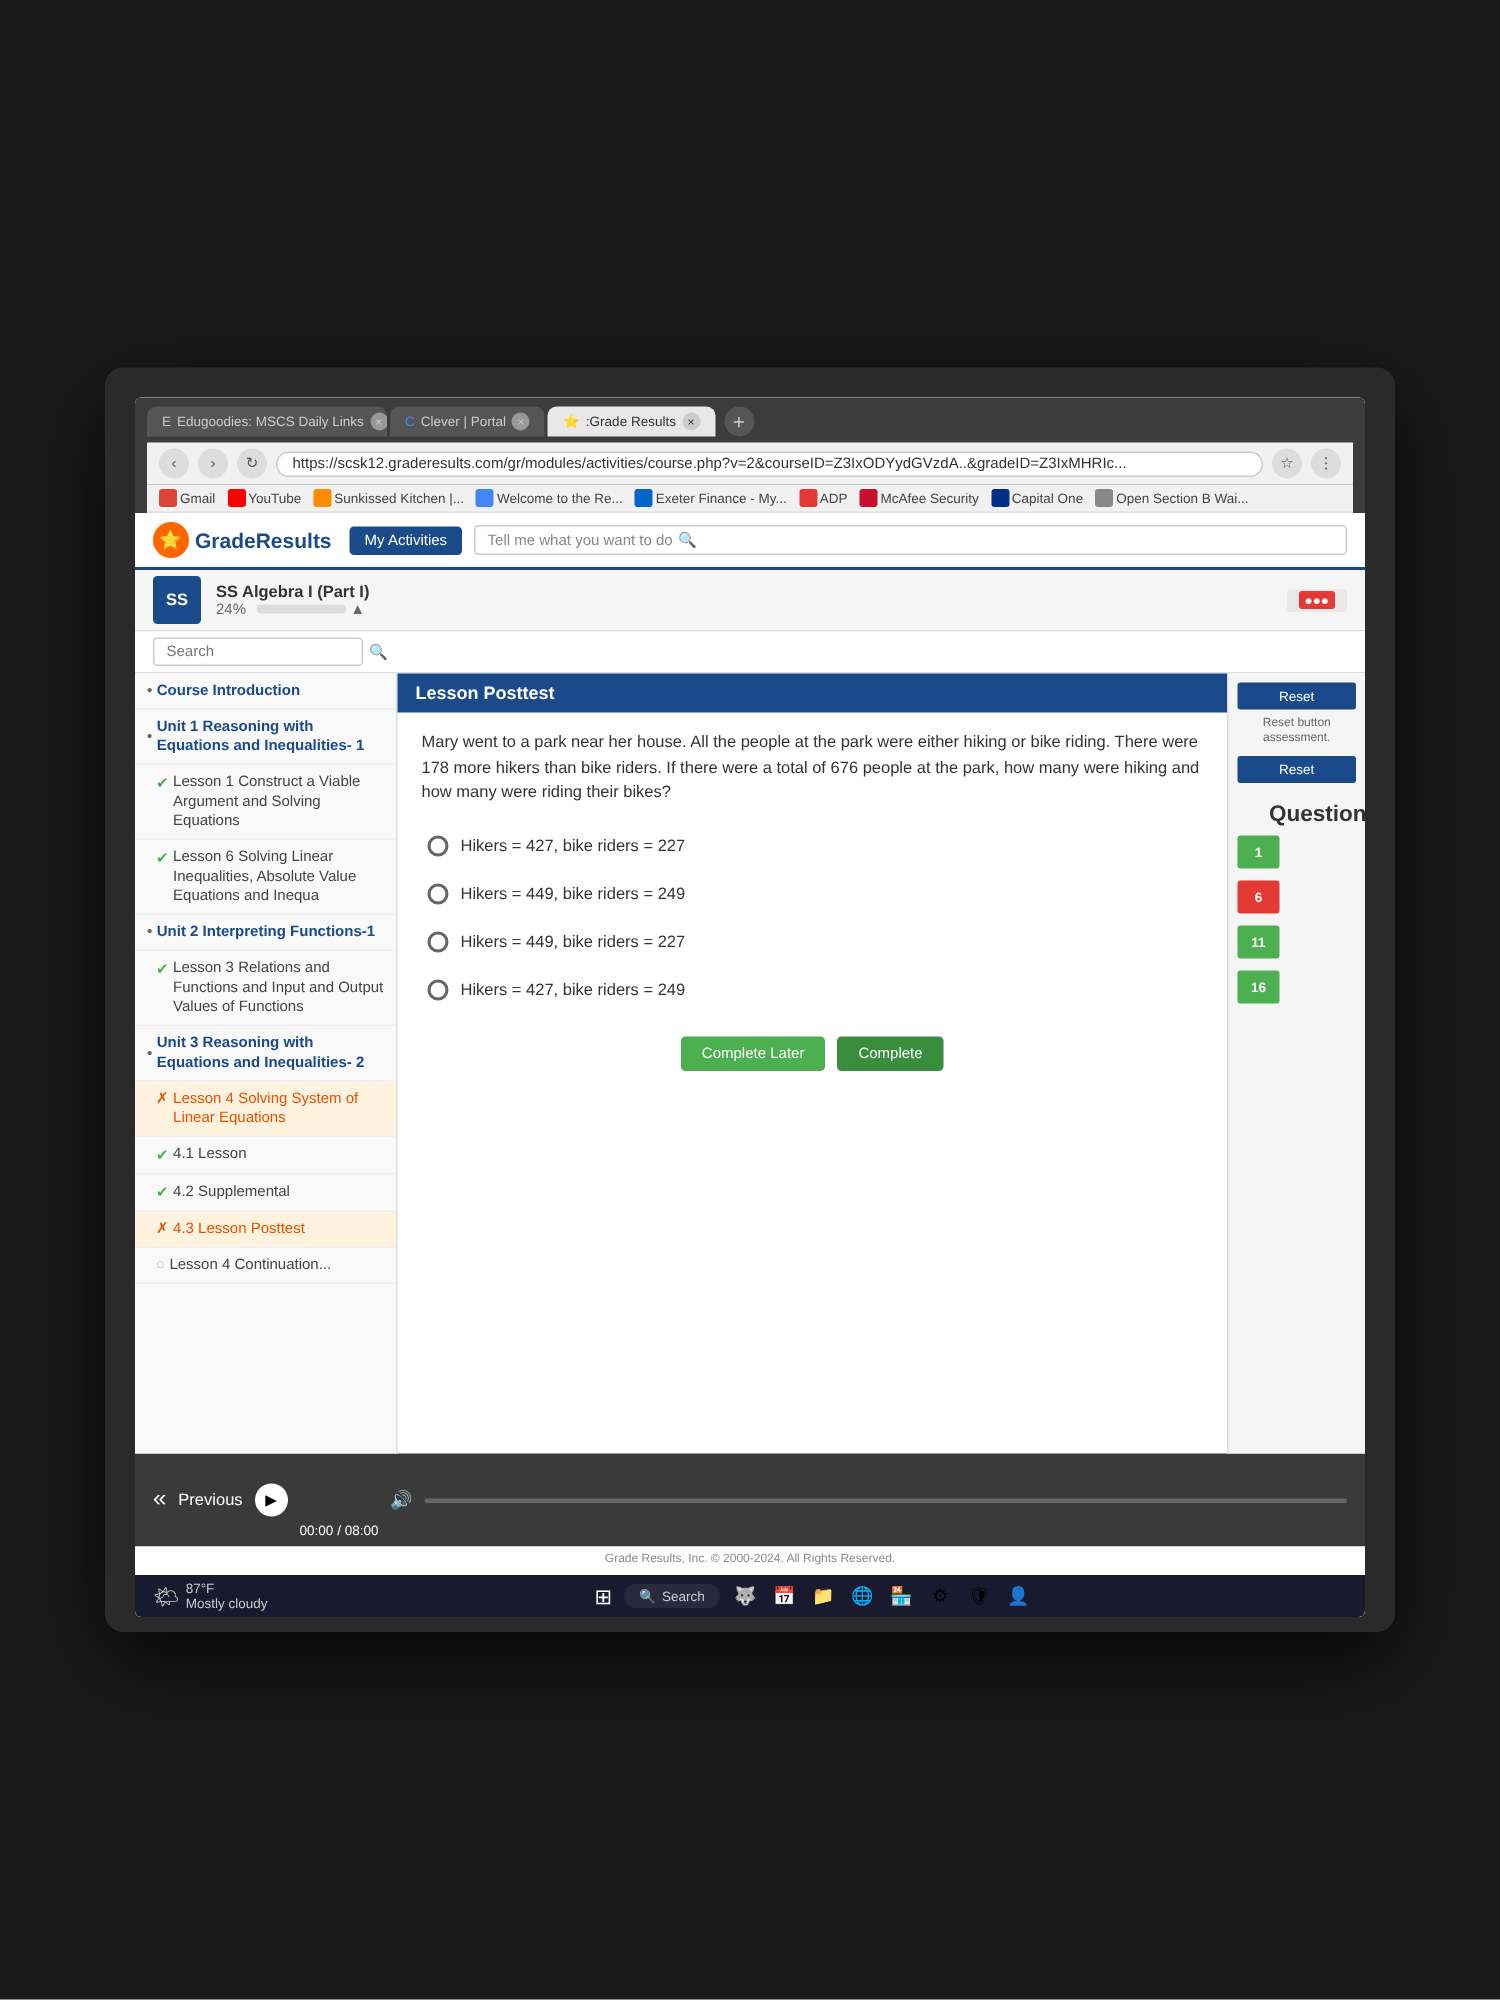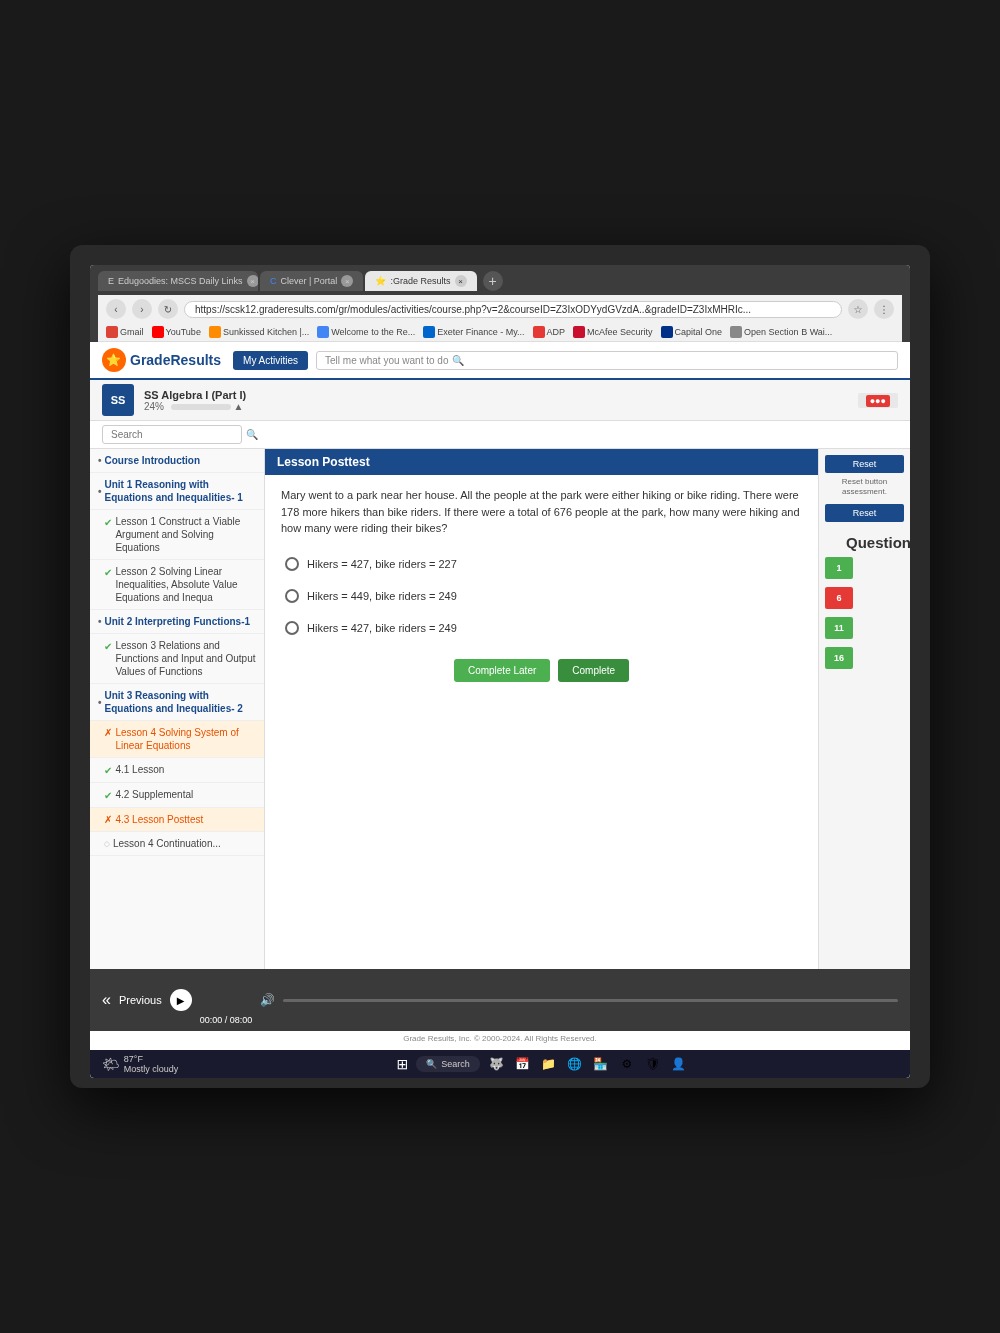--- a/index.html
+++ b/index.html
@@ -710,21 +710,21 @@
         <div class="sidebar-item unit-header">
           <span class="bullet">•</span>
           <span>Unit 1 Reasoning with Equations and Inequalities- 1</span>
         </div>
         <div class="sidebar-item lesson">
           <span class="check-icon">✔</span>
           <span>Lesson 1 Construct a Viable Argument and Solving Equations</span>
         </div>
         <div class="sidebar-item lesson">
           <span class="check-icon">✔</span>
-          <span>Lesson 2 Solving Linear Inequalities, Absolute Value Equations and Inequa</span>
+          <span>Lesson 6 Solving Linear Inequalities, Absolute Value Equations and Inequa</span>
         </div>
         <div class="sidebar-item unit-header">
           <span class="bullet">•</span>
           <span>Unit 2 Interpreting Functions-1</span>
         </div>
         <div class="sidebar-item lesson">
           <span class="check-icon">✔</span>
           <span>Lesson 3 Relations and Functions and Input and Output Values of Functions</span>
         </div>
         <div class="sidebar-item unit-header">
@@ -766,20 +766,24 @@
             <div class="answer-option">
               <div class="radio-circle"></div>
               <span>Hikers = 427, bike riders = 227</span>
             </div>
             <div class="answer-option">
               <div class="radio-circle"></div>
               <span>Hikers = 449, bike riders = 249</span>
             </div>
             <div class="answer-option">
               <div class="radio-circle"></div>
+              <span>Hikers = 449, bike riders = 227</span>
+            </div>
+            <div class="answer-option">
+              <div class="radio-circle"></div>
               <span>Hikers = 427, bike riders = 249</span>
             </div>
           </div>
 
           <div class="action-buttons">
             <button class="btn-complete-later">Complete Later</button>
             <button class="btn-complete">Complete</button>
           </div>
         </div>
       </div>

